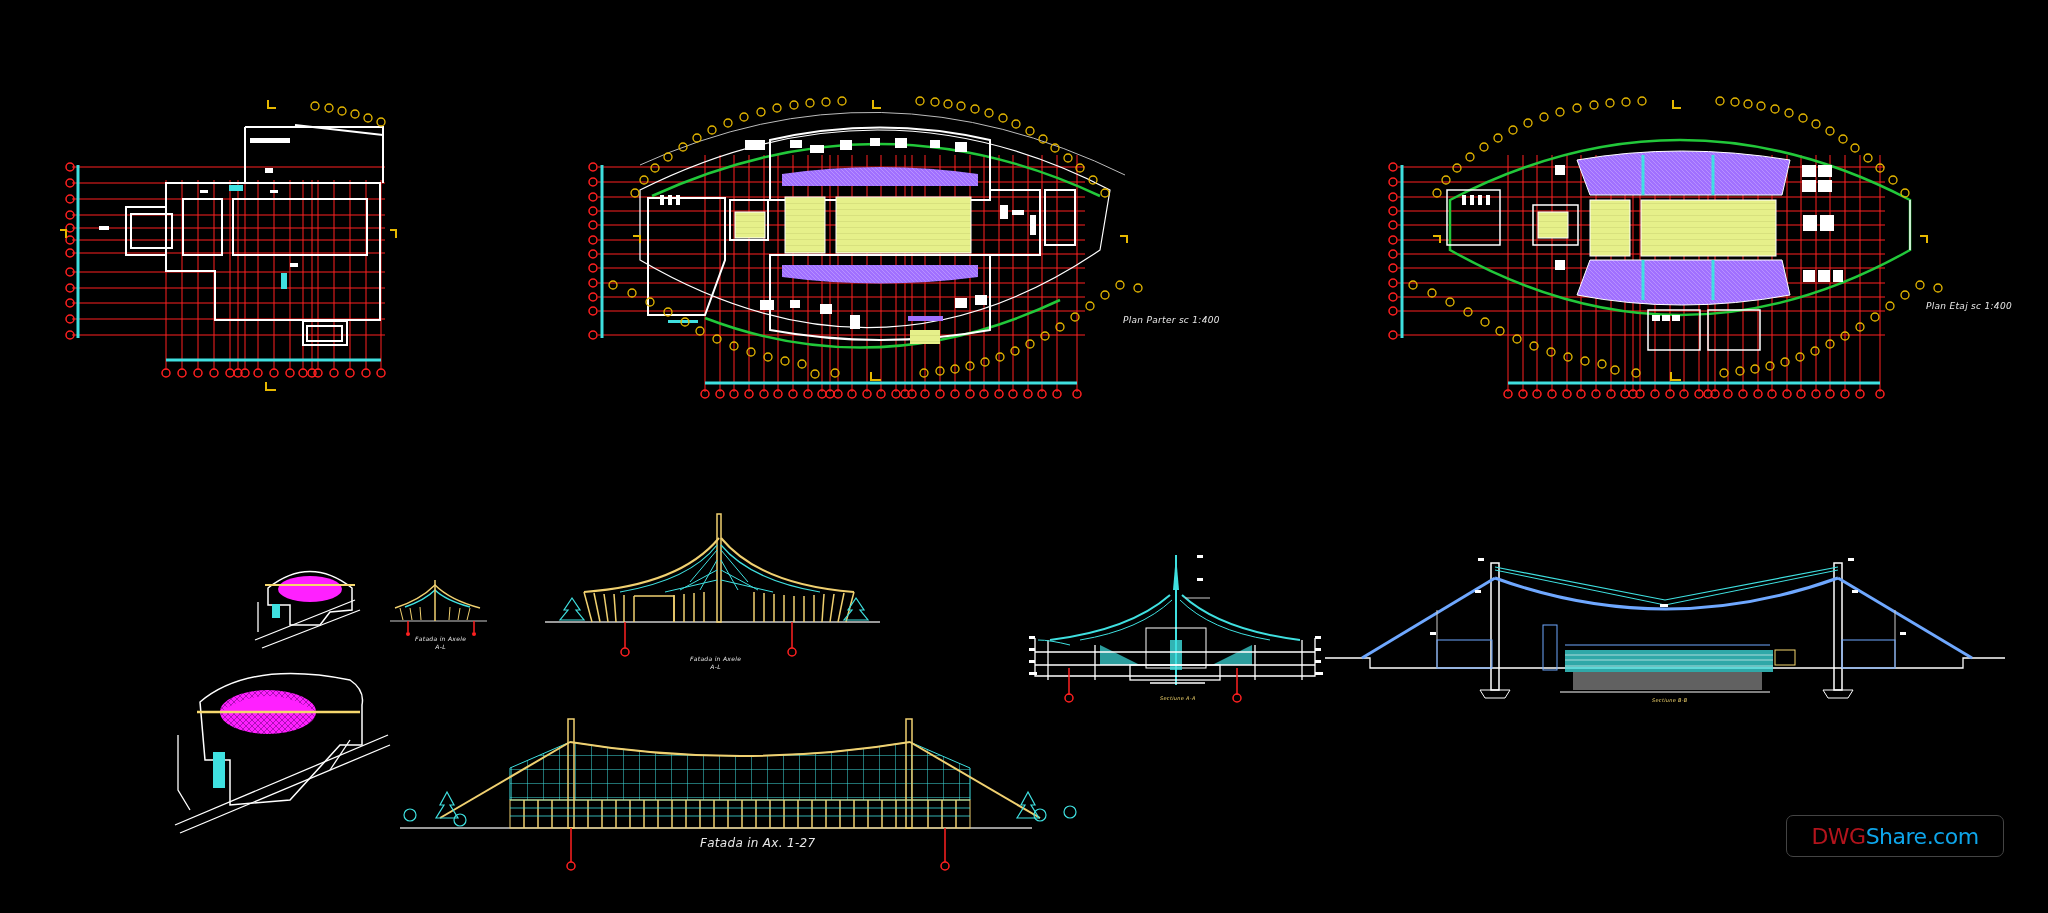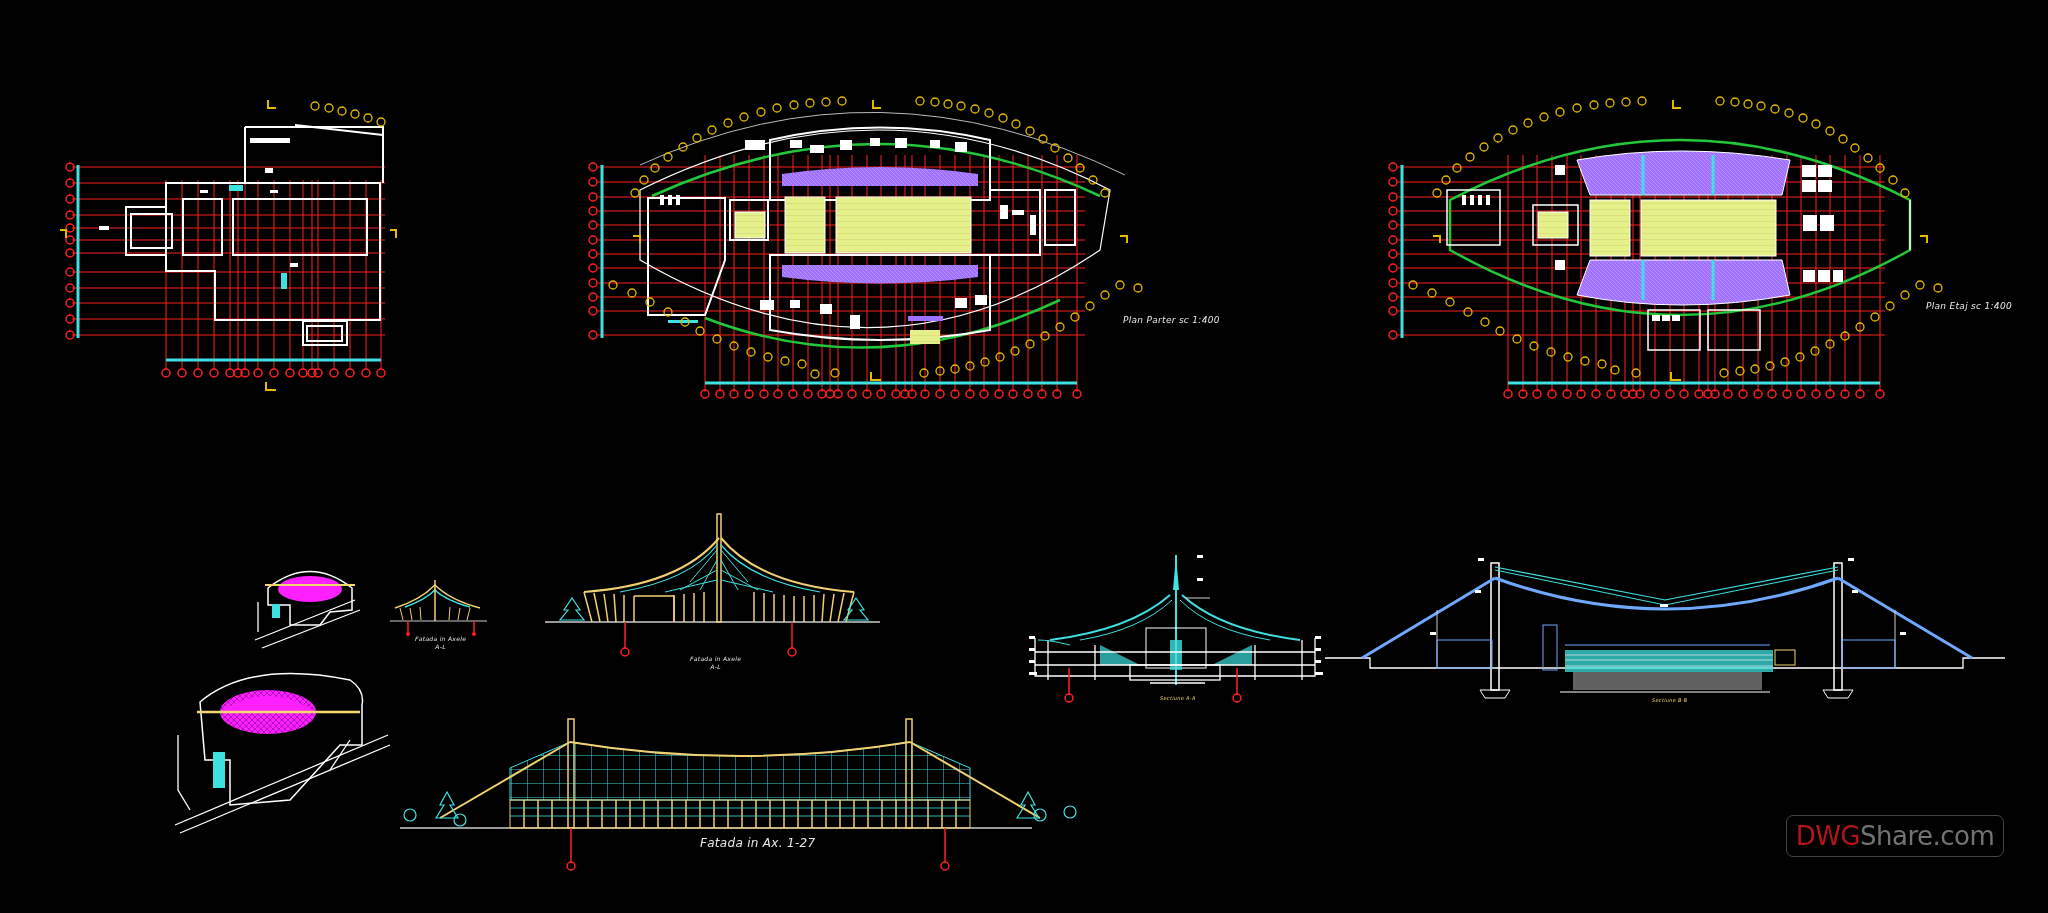--- a/index.html
+++ b/index.html
@@ -2,23 +2,23 @@
 <html><head>
 <meta charset="utf-8">
 <style>
   html, body { margin:0; padding:0; background:#000; }
   body { width:2048px; height:913px; overflow:hidden; position:relative; font-family:"DejaVu Sans", sans-serif; }
   #sheet { position:absolute; left:0; top:0; width:2048px; height:913px; }
   .lbl { position:absolute; color:#e8e8e8; font-style:italic; font-size:9px; letter-spacing:0.3px; white-space:nowrap; }
   .lbl-sm { font-size:6px; text-align:center; line-height:8px; }
   .lbl-yel { color:#f5d76e; font-size:5px; }
   #logo { position:absolute; left:1786px; top:815px; width:218px; height:42px; border:1.5px solid #444; border-radius:7px;
-          box-sizing:border-box; display:flex; align-items:center; justify-content:center; font-family:"DejaVu Sans", sans-serif; font-size:26px; letter-spacing:-0.5px; }
+          box-sizing:border-box; display:flex; align-items:center; justify-content:center; font-family:"DejaVu Sans", sans-serif; font-size:22px; letter-spacing:-0.5px; }
   #logo .dwg { color:#b3141c; }
-  #logo .rest { color:#737373; }
+  #logo .rest { color:#0ea5e9; }
 </style>
 </head>
 <body>
 
 <svg id="sheet" viewBox="0 0 2048 913" xmlns="http://www.w3.org/2000/svg">
   <defs>
     <pattern id="gridRed" width="20" height="20" patternUnits="userSpaceOnUse">
       <path d="M20 0V20M0 20H20" stroke="#ff2020" stroke-width="1"></path>
     </pattern>
     <pattern id="field" width="8" height="6" patternUnits="userSpaceOnUse">

